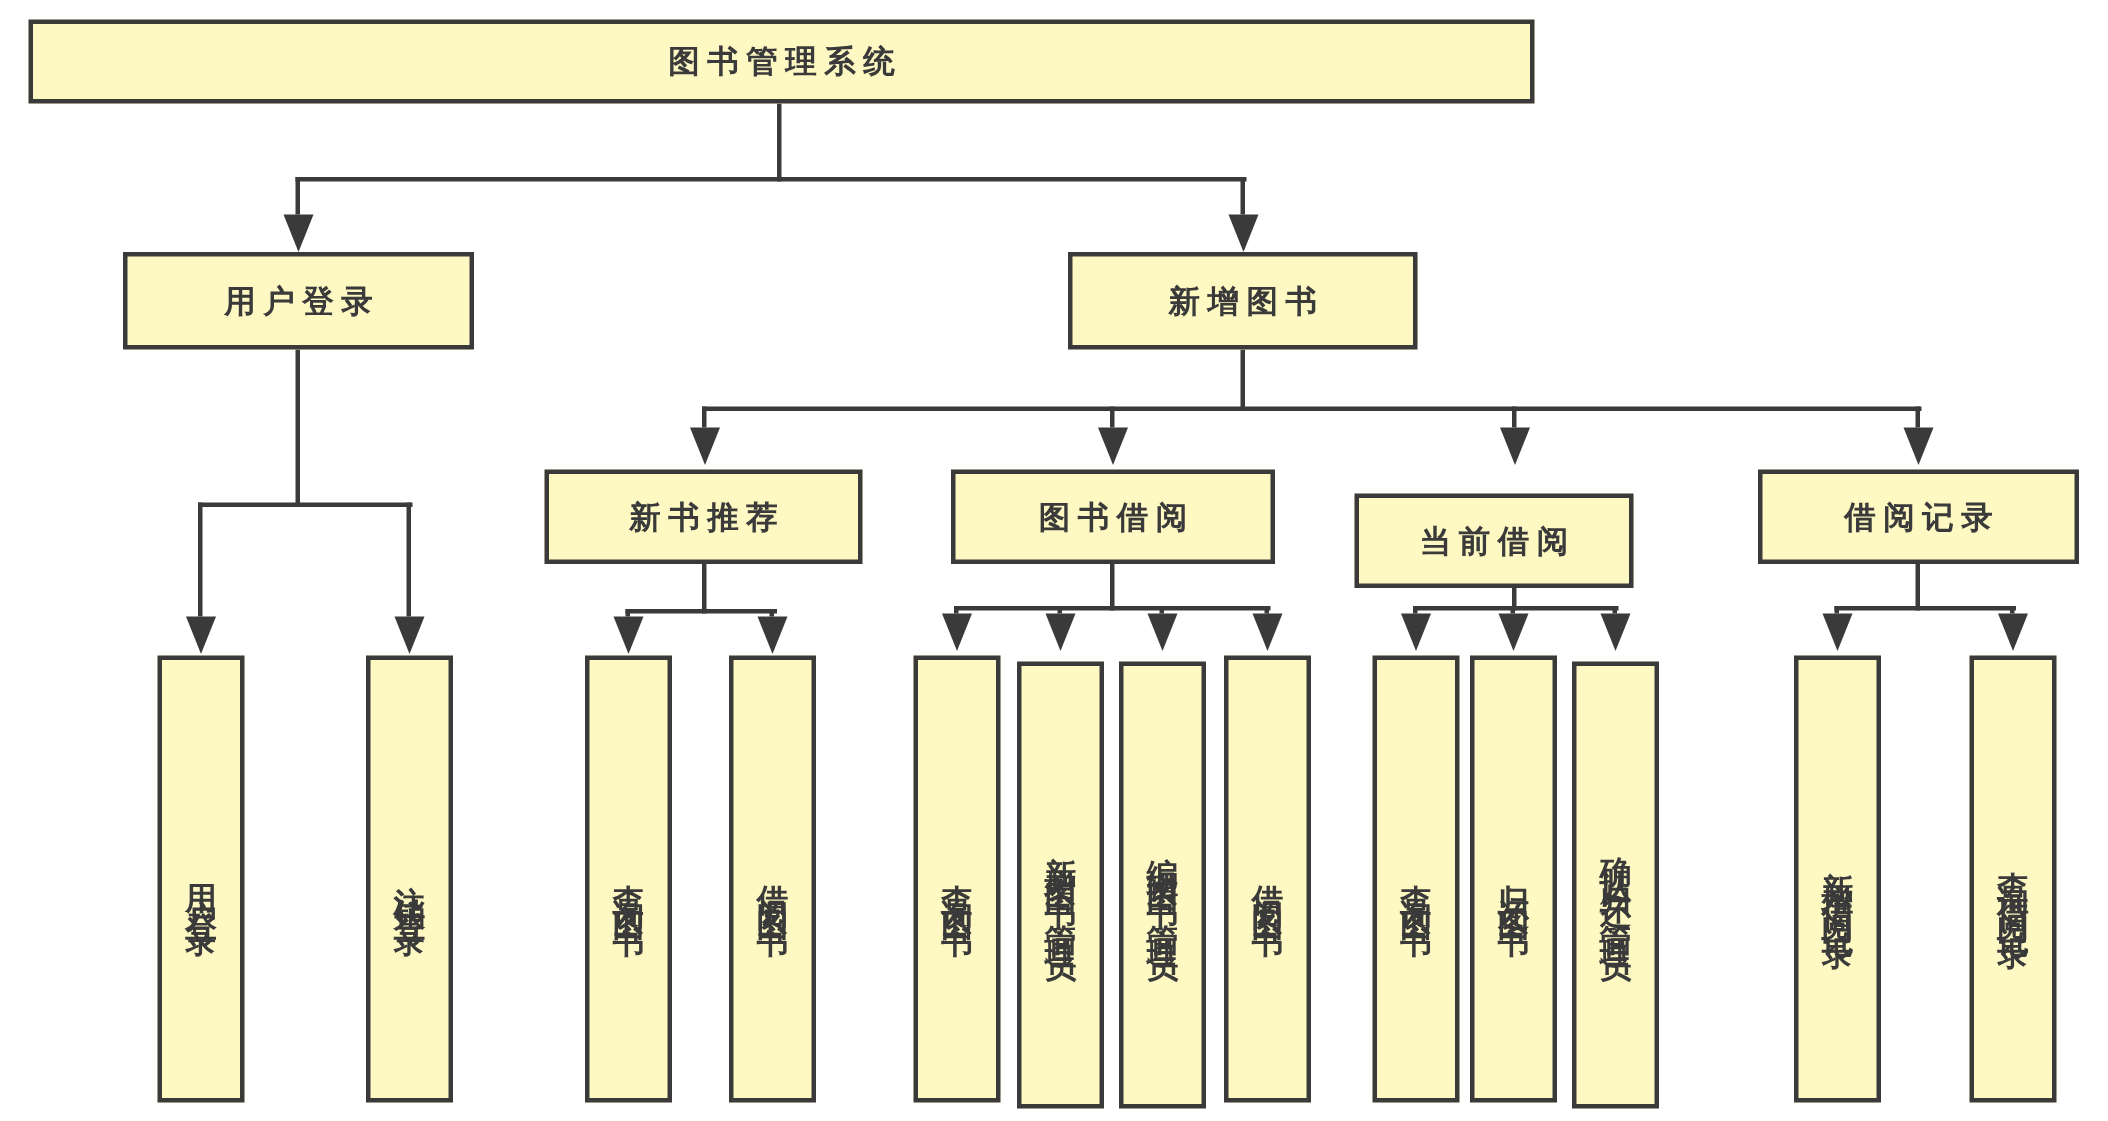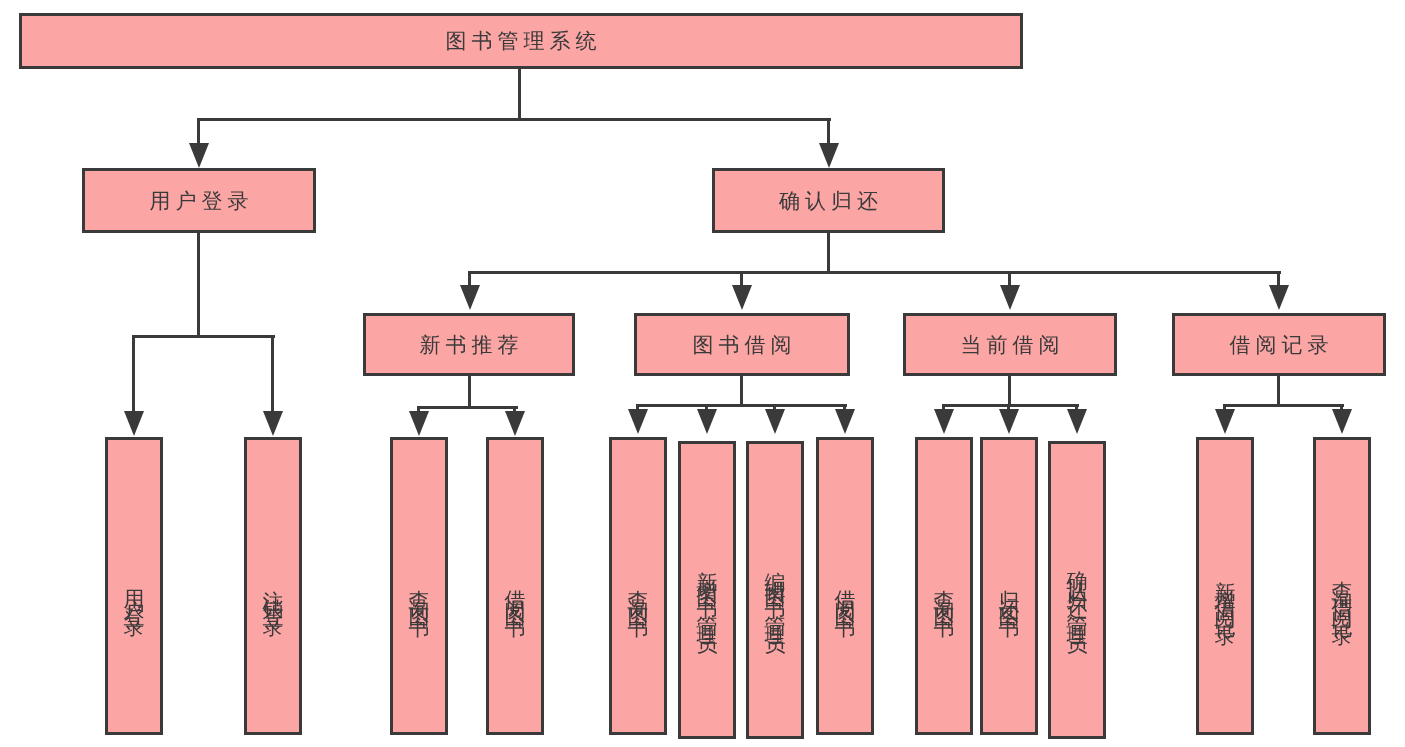--- a/index.html
+++ b/index.html
@@ -1,23 +1,23 @@
 <!DOCTYPE html>
 <html><head>
 <meta charset="utf-8">
 <style>
   html,body{margin:0;padding:0;background:#ffffff;}
   .canvas{
     position:relative;width:1405px;height:747px;background:#ffffff;overflow:hidden;
     font-family:"DejaVu Sans","Liberation Sans",sans-serif;color:#3a3a3a;
   }
   .box{
-    position:absolute;box-sizing:border-box;background:#fca5a5;
+    position:absolute;box-sizing:border-box;background:#fef9c3;
     border:3px solid #3a3a3a;display:flex;align-items:center;justify-content:center;
-    font-size:21px;color:#3a3a3a;z-index:2;
+    font-size:21px;color:#3a3a3a;z-index:2;font-weight:bold;
   }
   .box.h{letter-spacing:5px;padding-left:5px;white-space:nowrap;}
   .box.v{
     writing-mode:vertical-rl;text-orientation:mixed;
     letter-spacing:9px;padding-top:9px;line-height:1.15;
     width:58px;height:298px;top:437px;
   }
   .box.v.shifted{top:441px;}
   .hline,.vline,.drop{position:absolute;background:#3a3a3a;z-index:1;}
   .hline{height:3px;}
@@ -38,37 +38,37 @@
 <div class="canvas">
 
   <div class="box h" style="left:19px;top:13px;width:1004px;height:56px">图书管理系统</div>
 
   <div class="vline" style="left:518px;top:69px;height:52px"></div>
   <div class="hline" style="left:197px;top:118px;width:634px"></div>
   <div class="drop" style="left:197px;top:118px;height:25px"></div>
   <div class="drop" style="left:827px;top:118px;height:25px"></div>
 
   <div class="box h" style="left:82px;top:168px;width:234px;height:65px">用户登录</div>
-  <div class="box h" style="left:712px;top:168px;width:233px;height:65px">确认归还</div>
+  <div class="box h" style="left:712px;top:168px;width:233px;height:65px">新增图书</div>
 
   <div class="vline" style="left:197px;top:233px;height:105px"></div>
   <div class="hline" style="left:132px;top:335px;width:143px"></div>
   <div class="drop" style="left:132px;top:335px;height:76px"></div>
   <div class="drop" style="left:271px;top:335px;height:76px"></div>
 
   <div class="vline" style="left:827px;top:233px;height:41px"></div>
   <div class="hline" style="left:468px;top:271px;width:813px"></div>
   <div class="drop" style="left:468px;top:271px;height:14px"></div>
   <div class="drop" style="left:740px;top:271px;height:14px"></div>
   <div class="drop" style="left:1008px;top:271px;height:14px"></div>
   <div class="drop" style="left:1277px;top:271px;height:14px"></div>
 
   <div class="box h" style="left:363px;top:313px;width:212px;height:63px">新书推荐</div>
   <div class="box h" style="left:634px;top:313px;width:216px;height:63px">图书借阅</div>
-  <div class="box h" style="left:903px;top:313px;width:214px;height:63px">当前借阅</div>
+  <div class="box h" style="left:903px;top:329px;width:186px;height:63px">当前借阅</div>
   <div class="box h" style="left:1172px;top:313px;width:214px;height:63px">借阅记录</div>
 
   <div class="vline" style="left:468px;top:376px;height:33px"></div>
   <div class="hline" style="left:417px;top:406px;width:101px"></div>
   <div class="drop" style="left:417px;top:406px;height:5px"></div>
   <div class="drop" style="left:513px;top:406px;height:5px"></div>
 
   <div class="vline" style="left:740px;top:376px;height:31px"></div>
   <div class="hline" style="left:636px;top:404px;width:211px"></div>
   <div class="drop" style="left:636px;top:404px;height:5px"></div>

